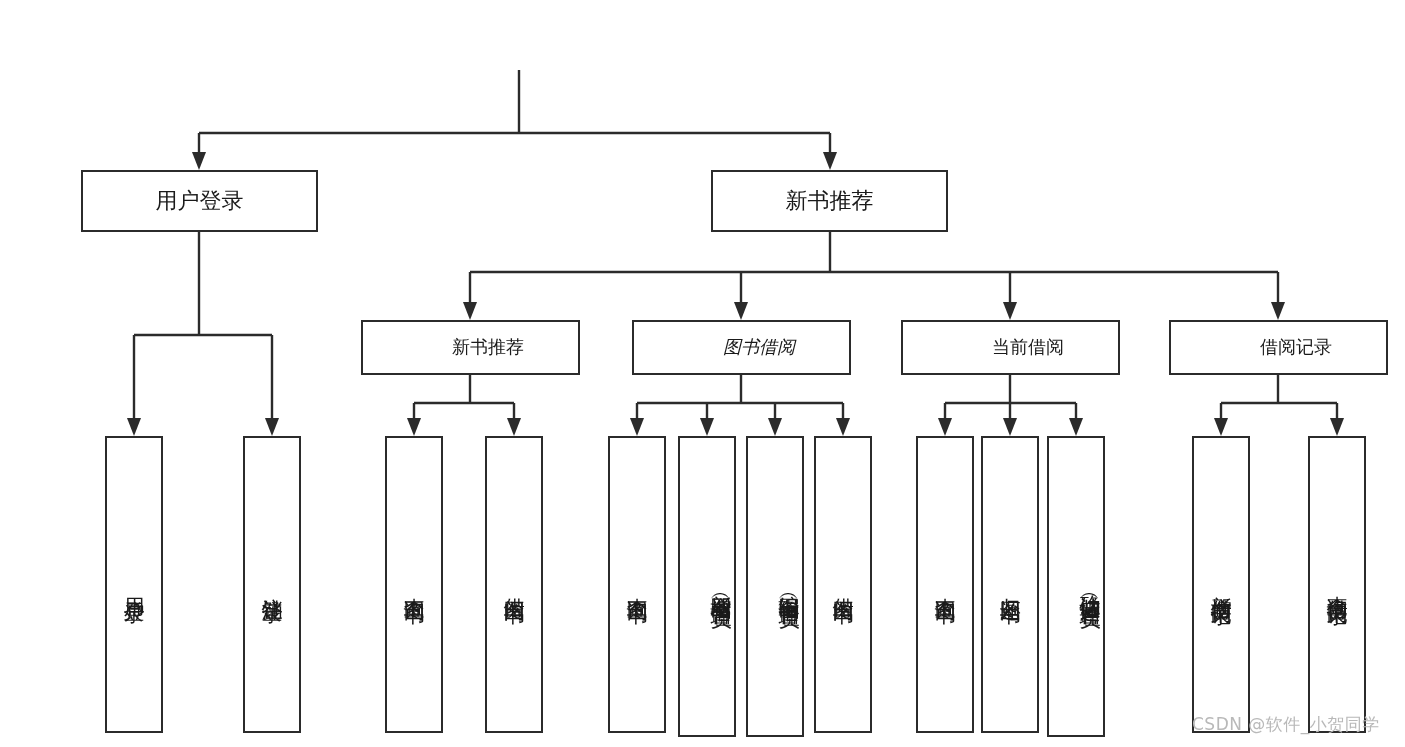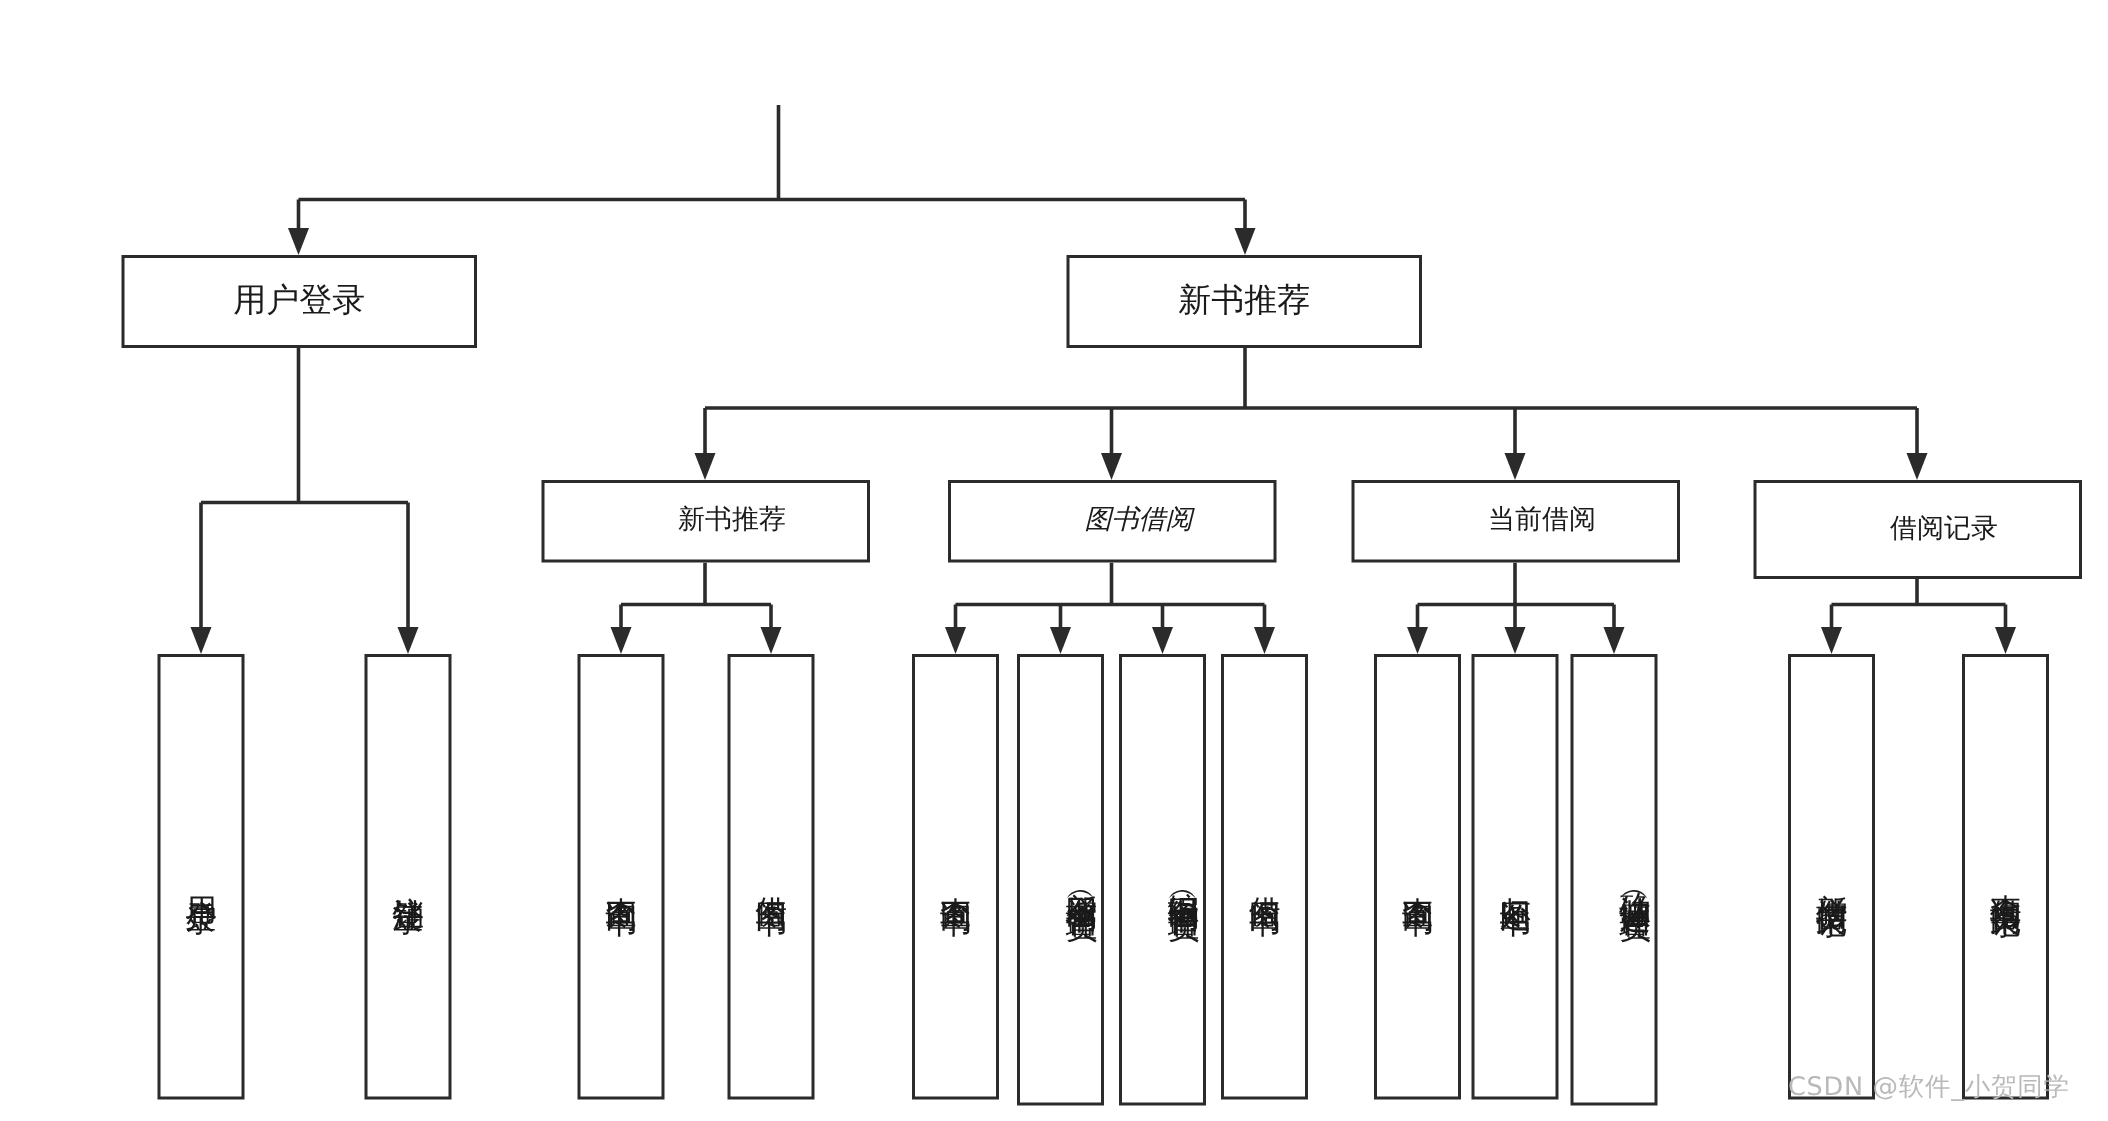--- a/index.html
+++ b/index.html
@@ -166,21 +166,21 @@
   </div>
 
   <div class="node level2" style="left:632px; top:320px; width:219px; height:55px;font-style:italic;">
     <span>图书借阅</span>
   </div>
 
   <div class="node level2" style="left:901px; top:320px; width:219px; height:55px;">
     <span>当前借阅</span>
   </div>
 
-  <div class="node level2" style="left:1169px; top:320px; width:219px; height:66px;">
+  <div class="node level2" style="left:1169px; top:320px; width:219px; height:55px;">
     <span>借阅记录</span>
   </div>
 
   <div class="node leaf" style="left:105px; top:436px; width:58px; height:297px;">
     <span class="vtext">用户登录</span>
   </div>
 
   <div class="node leaf" style="left:243px; top:436px; width:58px; height:297px;">
     <span class="vtext">注销登录</span>
   </div>

